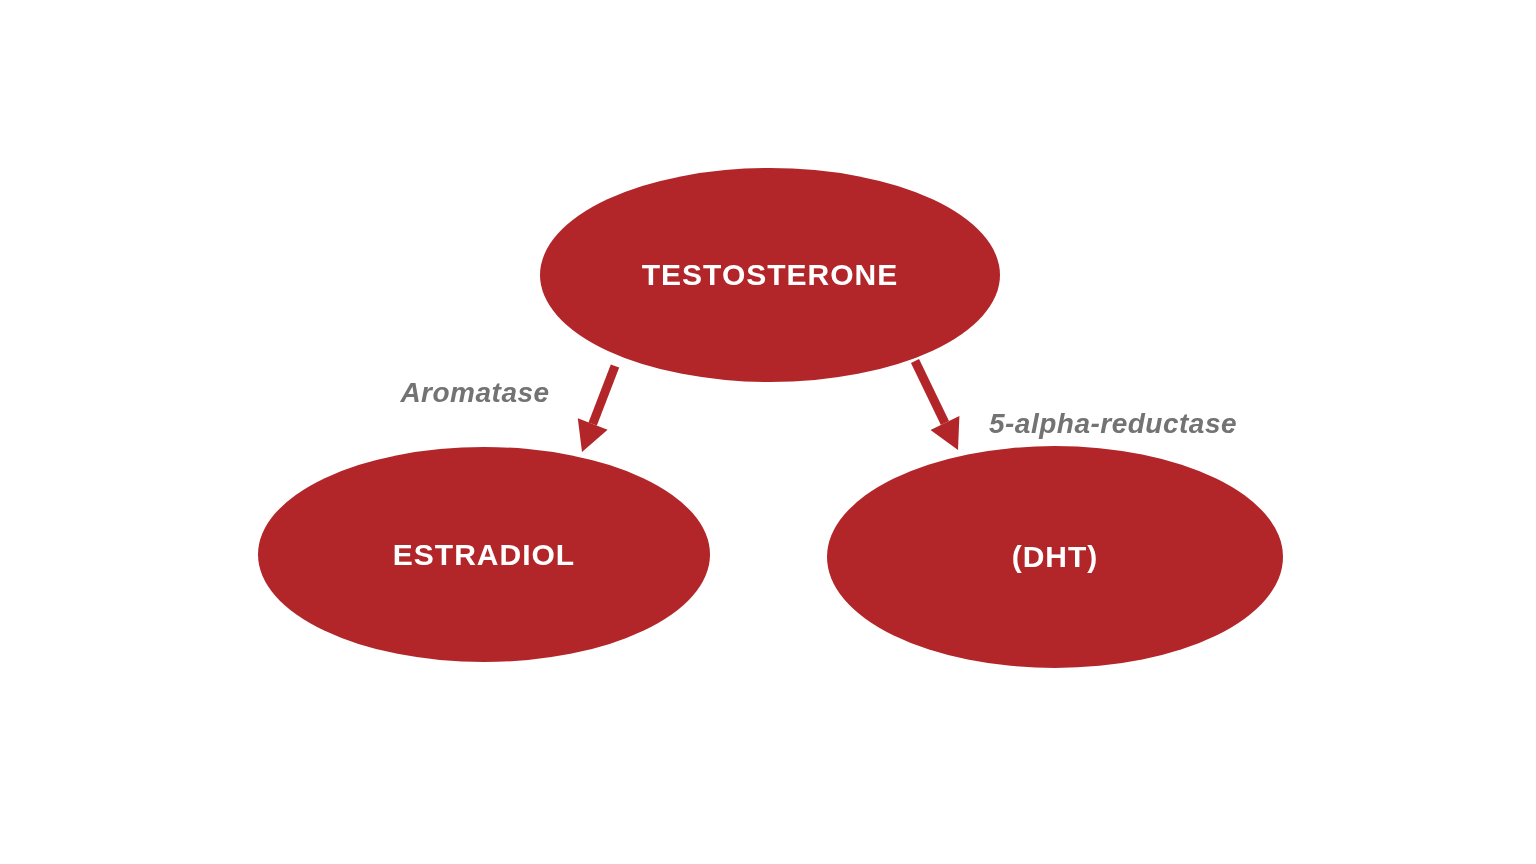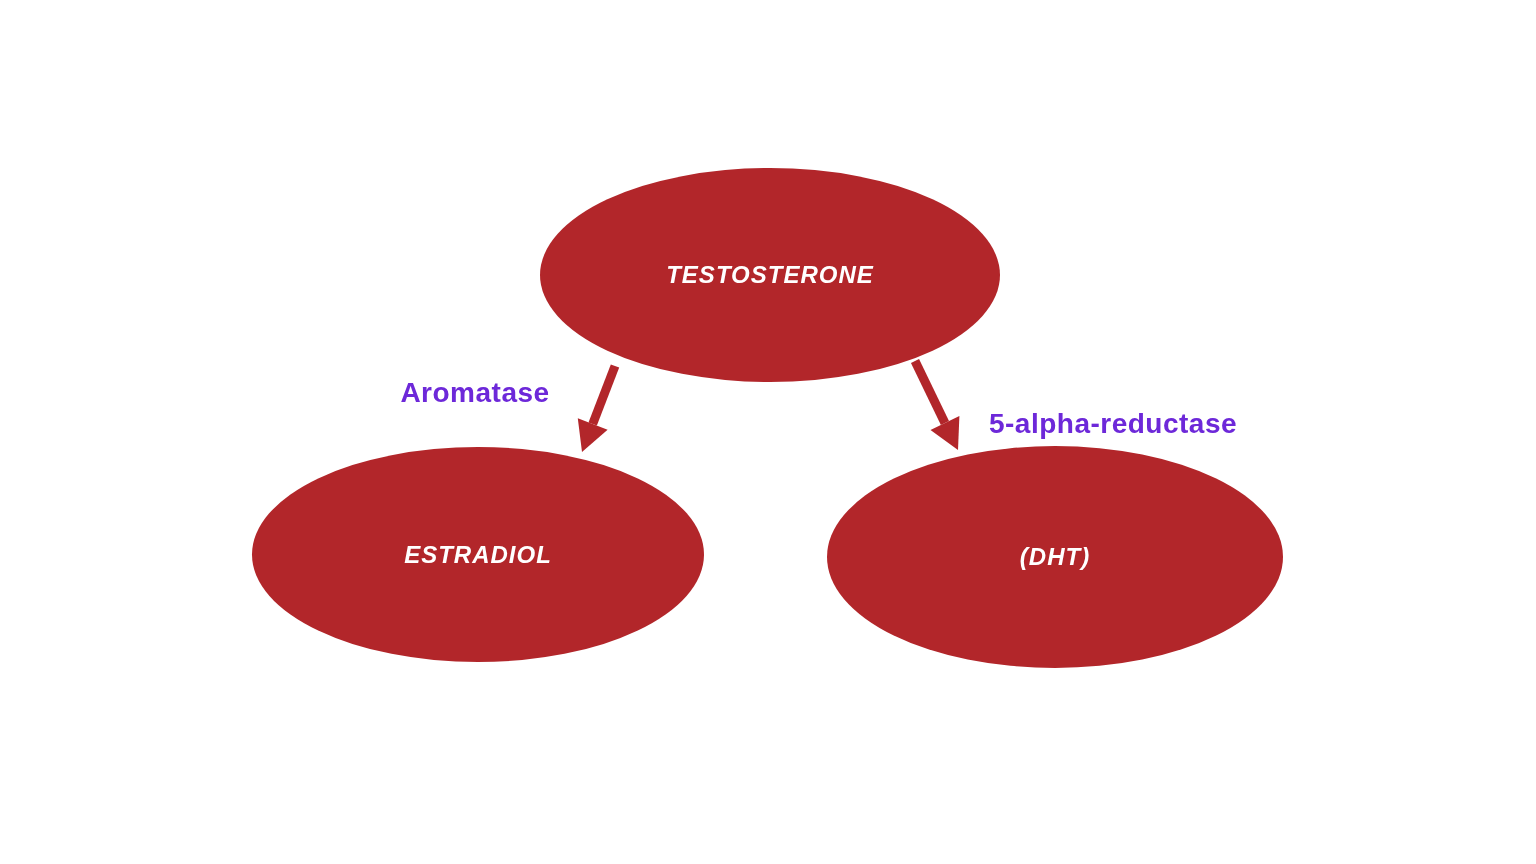--- a/index.html
+++ b/index.html
@@ -24,43 +24,43 @@
     display: flex;
     flex-direction: column;
     align-items: center;
     justify-content: center;
     color: #ffffff;
     font-weight: bold;
     text-align: center;
     letter-spacing: 1px;
   }
   .node-label {
-    font-size: 24px;
+    font-size: 30px;
     line-height: 1.25;
-    font-style: italic;
   }
   #node-testosterone {
     left: 540px; top: 168px;
     width: 460px; height: 214px;
   }
   #node-estradiol {
-    left: 252px; top: 447px;
+    left: 258px; top: 447px;
     width: 452px; height: 215px; text-align: right;
   }
   #node-dht {
     left: 827px; top: 446px;
     width: 456px; height: 222px;
   }
   .edge-label {
     position: absolute;
-    color: #6d28d9;
+    color: #737373;
     font-weight: bold;
     font-size: 28px;
     letter-spacing: 0.5px;
     white-space: nowrap;
+    font-style: italic;
   }
   #edge-label-aromatase {
     left: 475px; top: 393px;
     transform: translate(-50%, -50%);
   }
   #edge-label-reductase {
     left: 1113px; top: 392px;
     transform: translate(-50%, -50%);
     margin-top: 32px;
   }

